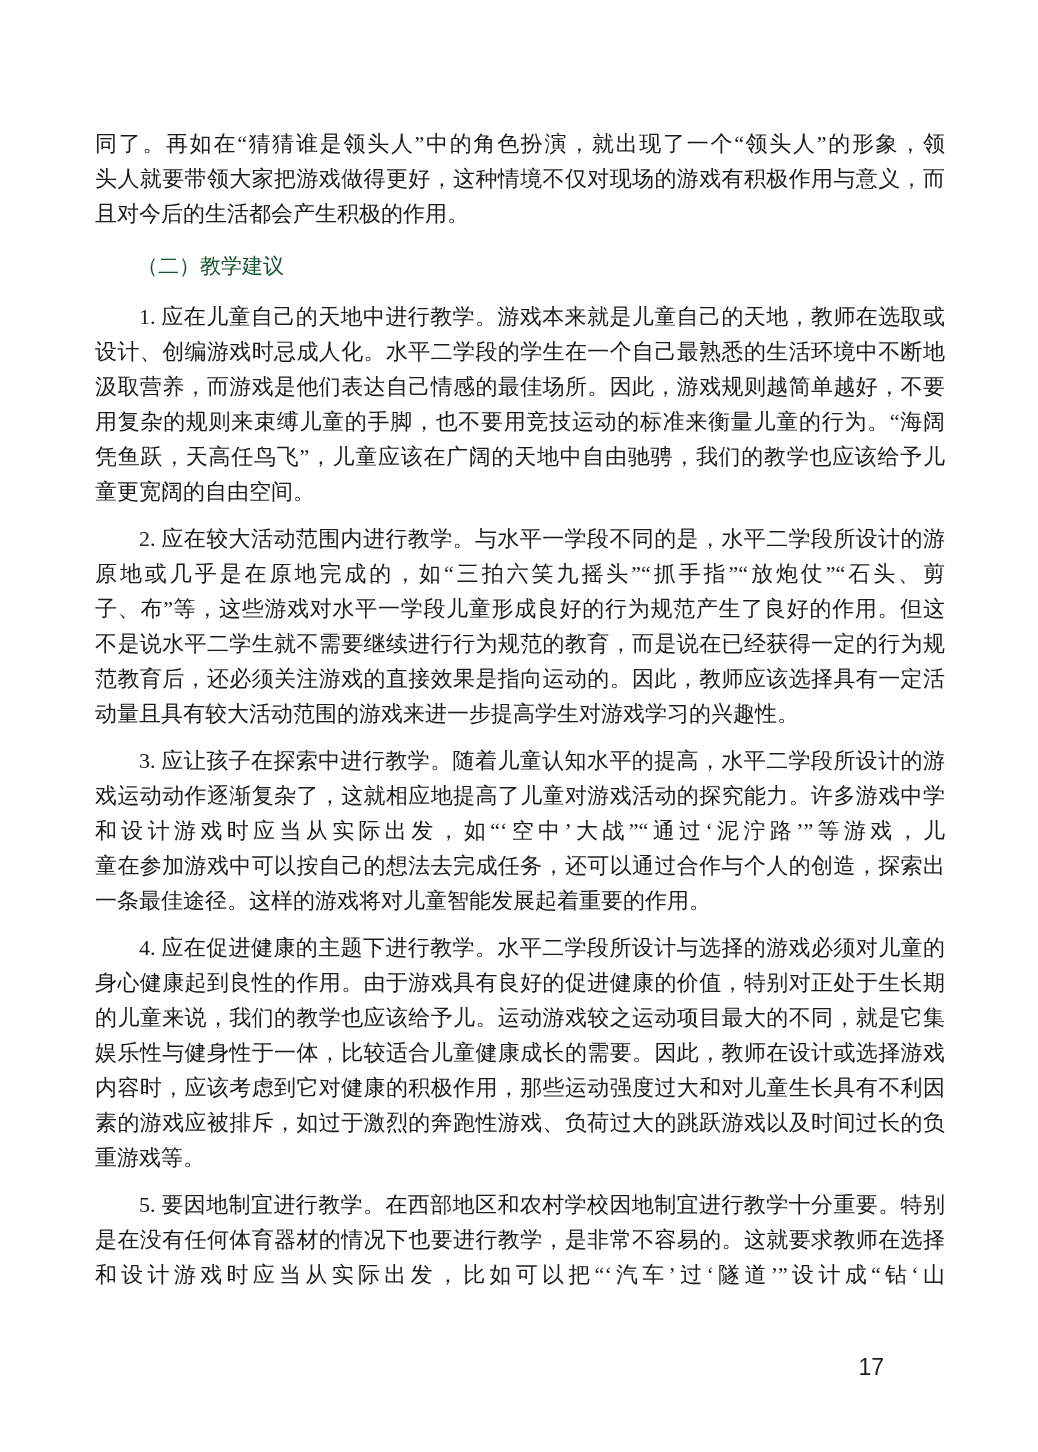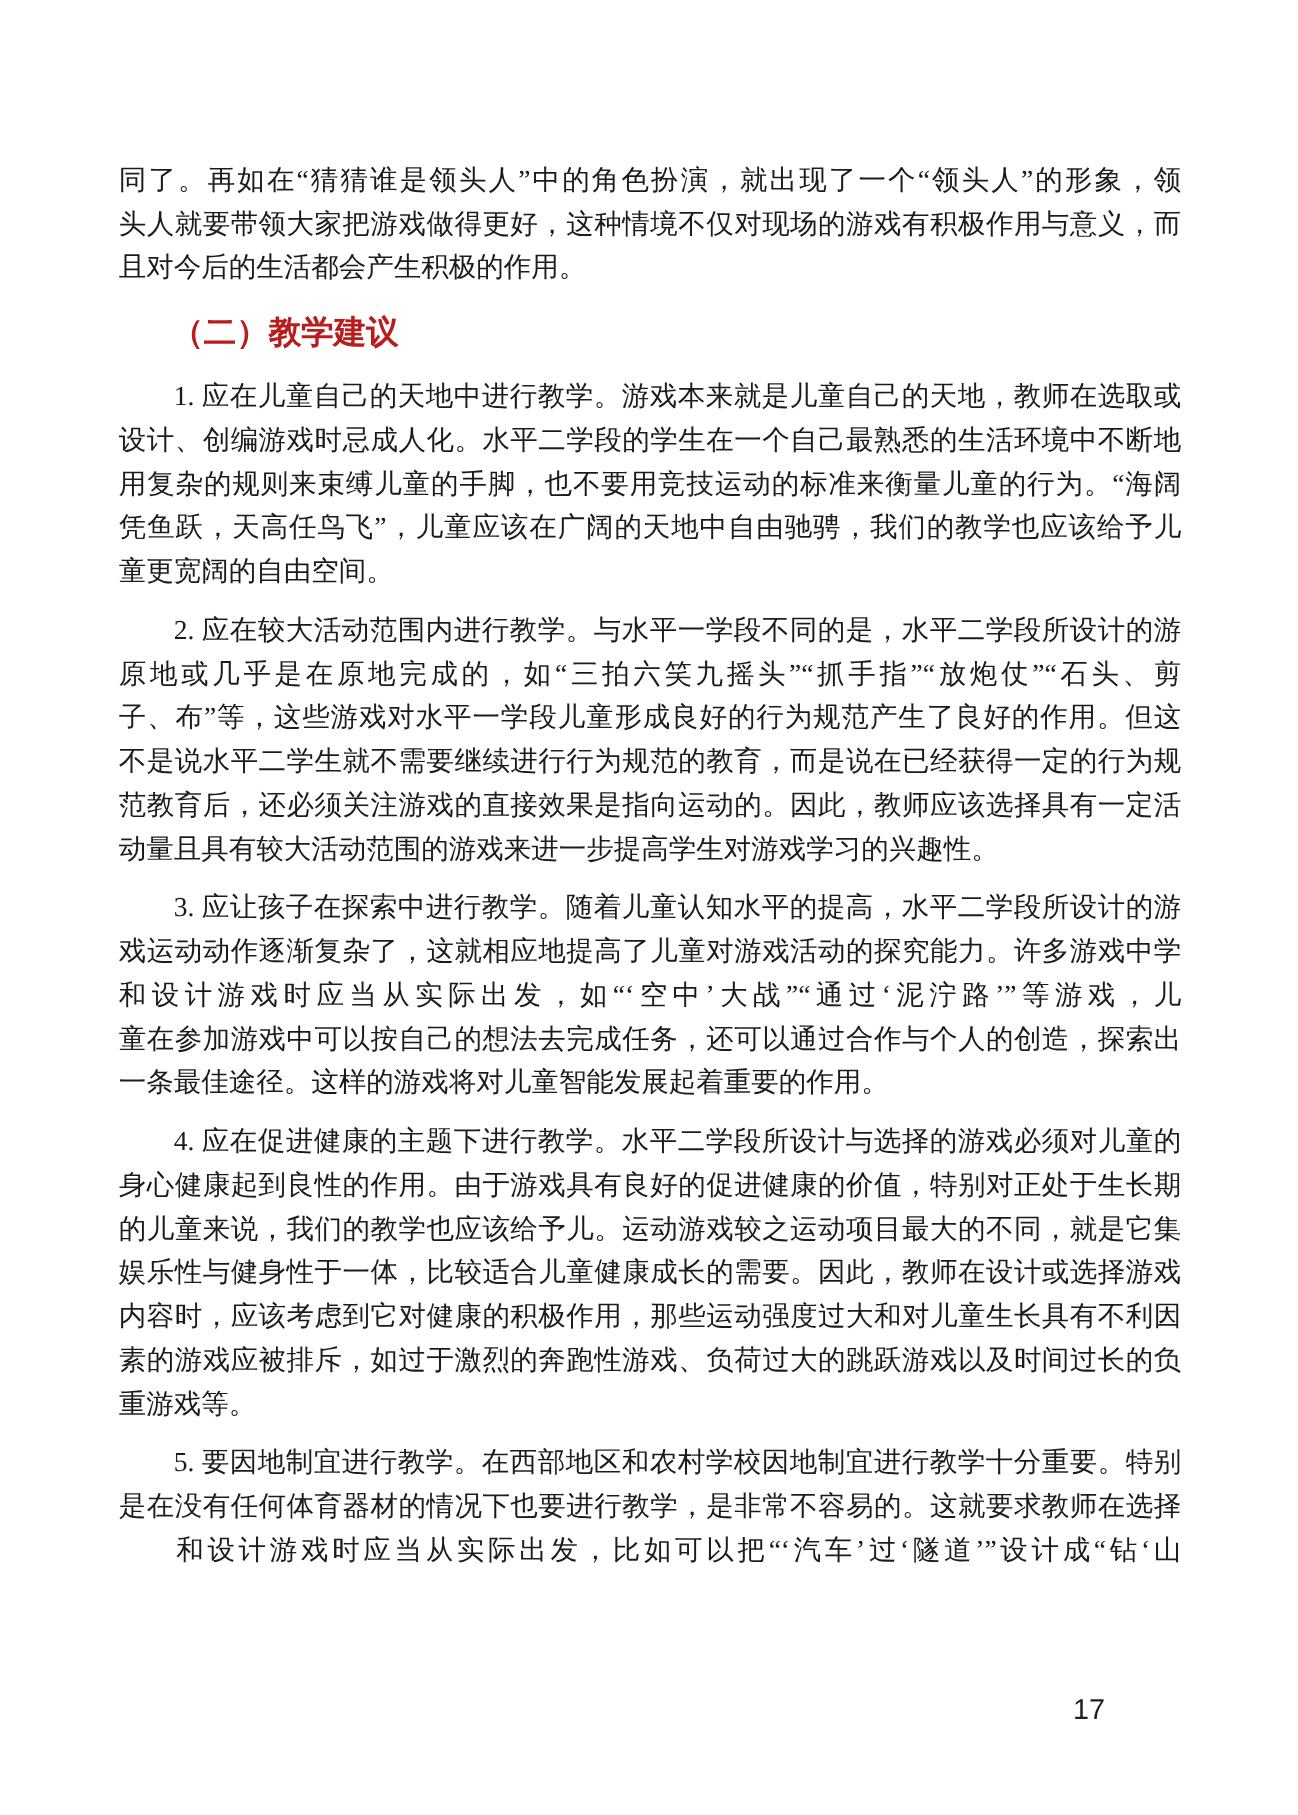--- a/index.html
+++ b/index.html
@@ -32,30 +32,30 @@
   }
   .line {
     text-align: justify;
     text-align-last: justify;
     text-justify: inter-character;
     white-space: normal;
   }
   
   .para .line:last-child { text-align-last: left; }
   
-  .para.continues .line:last-child { text-align-last: justify; margin-left: 46px; }
+  .para.continues .line:last-child { text-align-last: justify; }
   
   .para.numbered .line:first-child { text-indent: 2em; margin-top: 12px; }
   .heading {
     margin: 14px 0 10px 0;
     padding-left: 42px;
-    font-size: 26px;
+    font-size: 21px;
     line-height: 42px;
-    font-weight: 700;
-    color: #b91c1c;
+    font-weight: 400;
+    color: #14532d;
     font-family: "Liberation Serif", "DejaVu Serif", serif;
   }
   .page-number {
     position: absolute;
     top: 1354px;
     right: 101px;
     font-family: "Liberation Sans", "DejaVu Sans", sans-serif;
     font-size: 23px;
     line-height: 26px;
     color: #1f1f1f;
@@ -69,20 +69,21 @@
     <div class="para intro">
         <div class="line">同了。再如在“猜猜谁是领头人”中的角色扮演，就出现了一个“领头人”的形象，领</div>
         <div class="line">头人就要带领大家把游戏做得更好，这种情境不仅对现场的游戏有积极作用与意义，而</div>
         <div class="line">且对今后的生活都会产生积极的作用。</div>
       </div>
     <h2 class="heading">（二）教学建议</h2>
     <div id="paragraph-list">
         <div class="para numbered">
           <div class="line">1. 应在儿童自己的天地中进行教学。游戏本来就是儿童自己的天地，教师在选取或</div>
           <div class="line">设计、创编游戏时忌成人化。水平二学段的学生在一个自己最熟悉的生活环境中不断地</div>
+          <div class="line">汲取营养，而游戏是他们表达自己情感的最佳场所。因此，游戏规则越简单越好，不要</div>
           <div class="line">用复杂的规则来束缚儿童的手脚，也不要用竞技运动的标准来衡量儿童的行为。“海阔</div>
           <div class="line">凭鱼跃，天高任鸟飞”，儿童应该在广阔的天地中自由驰骋，我们的教学也应该给予儿</div>
           <div class="line">童更宽阔的自由空间。</div>
         </div>
         <div class="para numbered">
           <div class="line">2. 应在较大活动范围内进行教学。与水平一学段不同的是，水平二学段所设计的游</div>
           <div class="line">原地或几乎是在原地完成的，如“三拍六笑九摇头”“抓手指”“放炮仗”“石头、剪</div>
           <div class="line">子、布”等，这些游戏对水平一学段儿童形成良好的行为规范产生了良好的作用。但这</div>
           <div class="line">不是说水平二学生就不需要继续进行行为规范的教育，而是说在已经获得一定的行为规</div>
           <div class="line">范教育后，还必须关注游戏的直接效果是指向运动的。因此，教师应该选择具有一定活</div>

